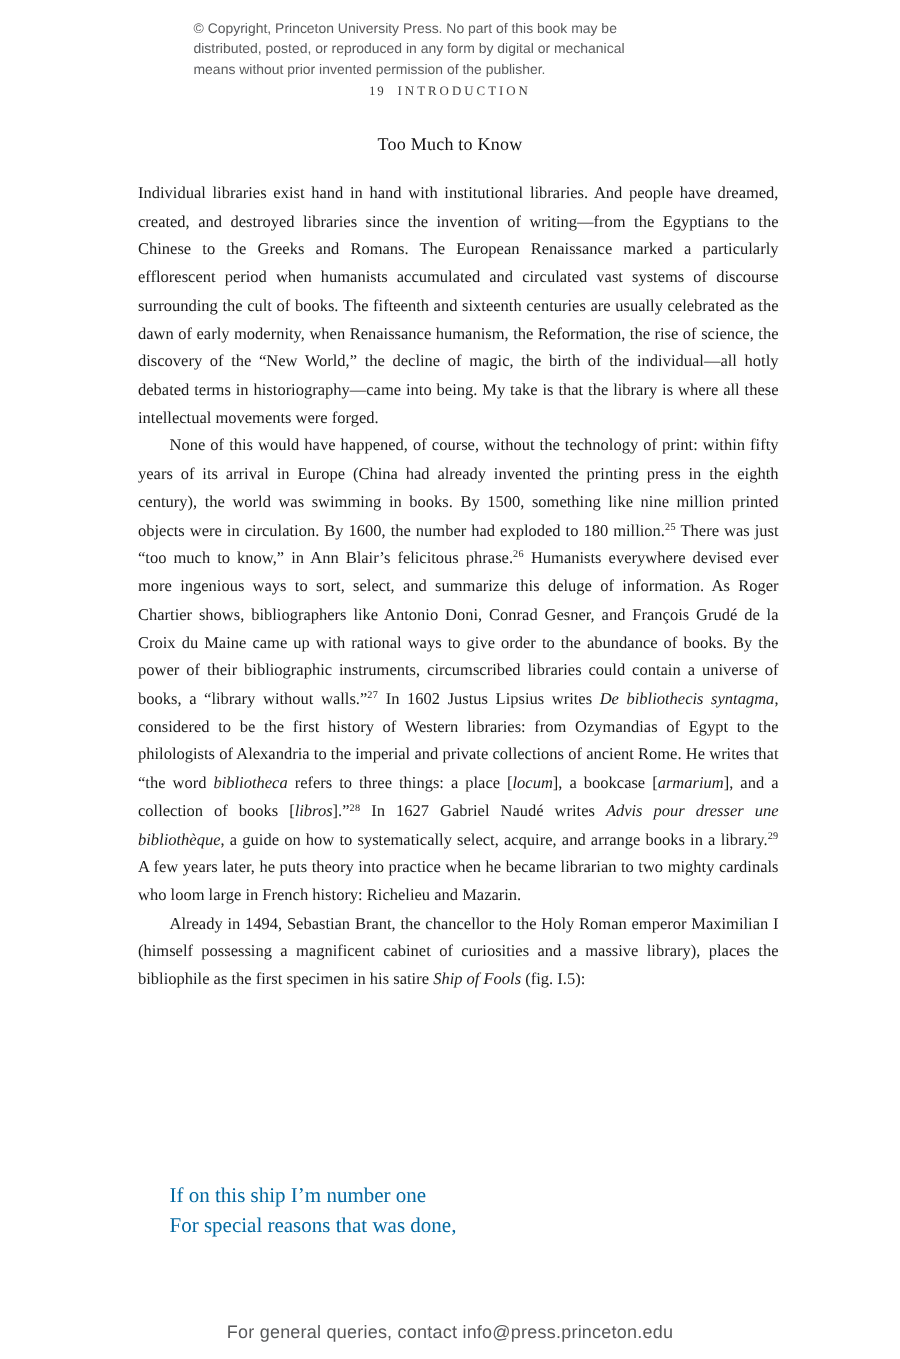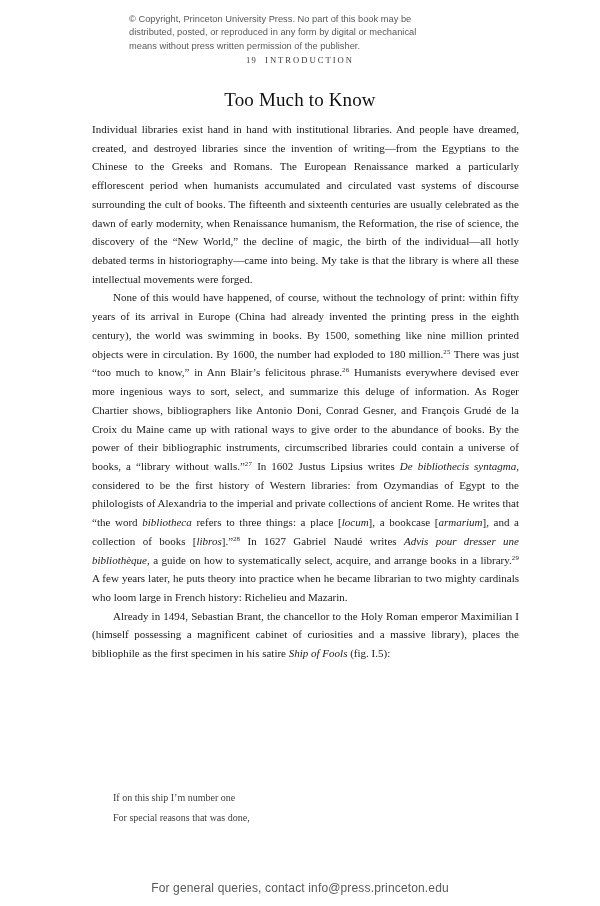--- a/index.html
+++ b/index.html
@@ -54,21 +54,21 @@
     margin-right: 8px;
   }
 
   
   .page-title {
     position: absolute;
     left: 0;
     top: 89px;
     width: 600px;
     text-align: center;
-    font-size: 19px;
+    font-size: 12px;
     font-weight: normal;
     letter-spacing: 0.15px;
     color: #101010;
     margin: 0;
   }
 
   
   .textblock {
     position: absolute;
     left: 92px;
@@ -105,24 +105,24 @@
   }
 
   em, i { font-style: italic; font-family: Liberation Serif, serif; }
 
   
   .verse {
     position: absolute;
     left: 113px;
     top: 788px;
     width: 400px;
-    font-size: 10px;
+    font-size: 14.0px;
     line-height: 19.6px;
     text-align: left;
-    color: #404040;
+    color: #0369a1;
   }
   .verse .vline { display: block; white-space: nowrap; }
 
   
   .footer {
     position: absolute;
     left: 0;
     top: 881px;
     width: 600px;
     text-align: center;
@@ -133,21 +133,21 @@
   }
 </style>
 </head>
 <body>
 
 <div class="page">
 
   <div class="copyright">
     <span class="ln">© Copyright, Princeton University Press. No part of this book may be</span>
     <span class="ln">distributed, posted, or reproduced in any form by digital or mechanical</span>
-    <span class="ln">means without press written permission of the publisher.</span>
+    <span class="ln">means without prior invented permission of the publisher.</span>
   </div>
 
   <div class="running-head">
     <span class="folio">19</span><span>INTRODUCTION</span>
   </div>
 
   <h1 class="page-title">Too Much to Know</h1>
 
   <div class="textblock">
 

